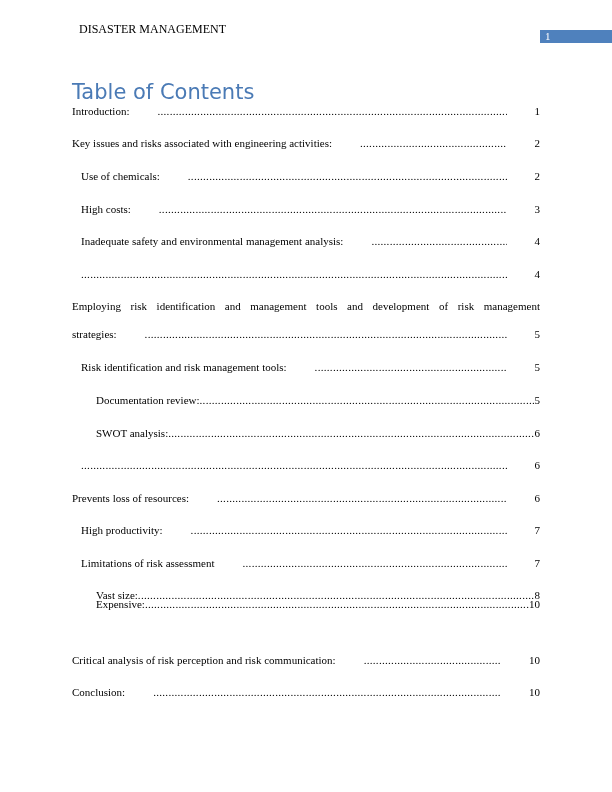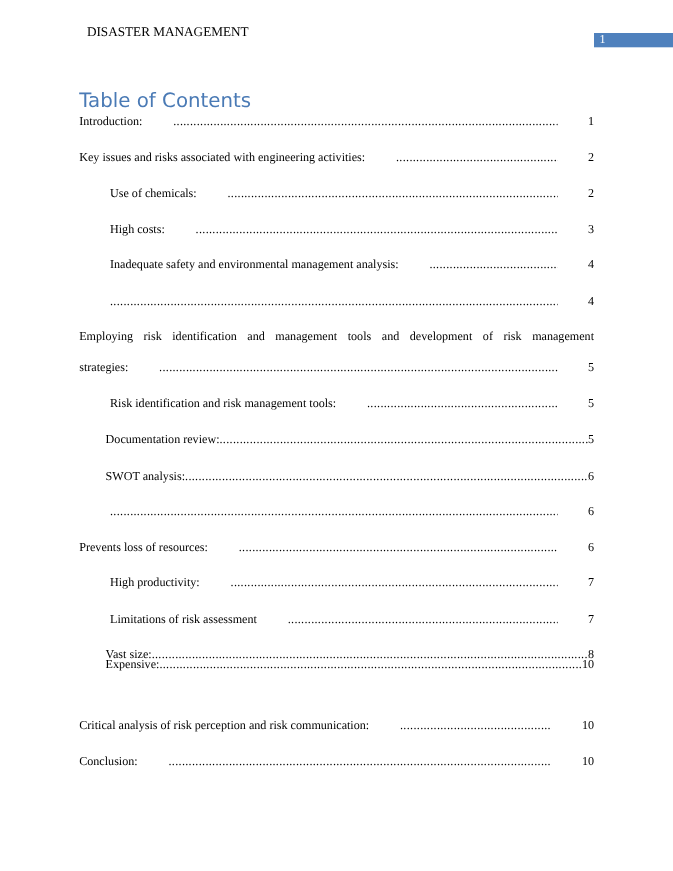--- a/index.html
+++ b/index.html
@@ -39,21 +39,21 @@
       font-family: "Liberation Serif", serif;
       font-size: 11px;
       color: #ffffff;
       line-height: 15px;
     }
     .toc-title {
       position: absolute;
       left: 72px;
       top: 81px;
       font-family: "DejaVu Sans", sans-serif;
-      font-size: 18px;
+      font-size: 21px;
       color: #4a7ab5;
       white-space: nowrap;
       line-height: 22px;
     }
     .toc {
       position: absolute;
       left: 0;
       top: 0;
       width: 612px;
     }
@@ -85,21 +85,21 @@
       flex: 0 0 auto;
       text-align: right;
     }
     .toc-row.justified {
       display: block;
       text-align: justify;
       text-align-last: justify;
       white-space: normal;
     }
     .lvl-1 { left: 72px; gap: 28px; }
-    .lvl-2 { left: 100px; gap: 28px; }
+    .lvl-2 { left: 81px; gap: 28px; }
     .lvl-3 { left: 96px; }
   </style>
 </head>
 <body>
 
 <div class="header-title">DISASTER MANAGEMENT</div>
 <div class="page-tab">
   <span>1</span>
 </div>
 

